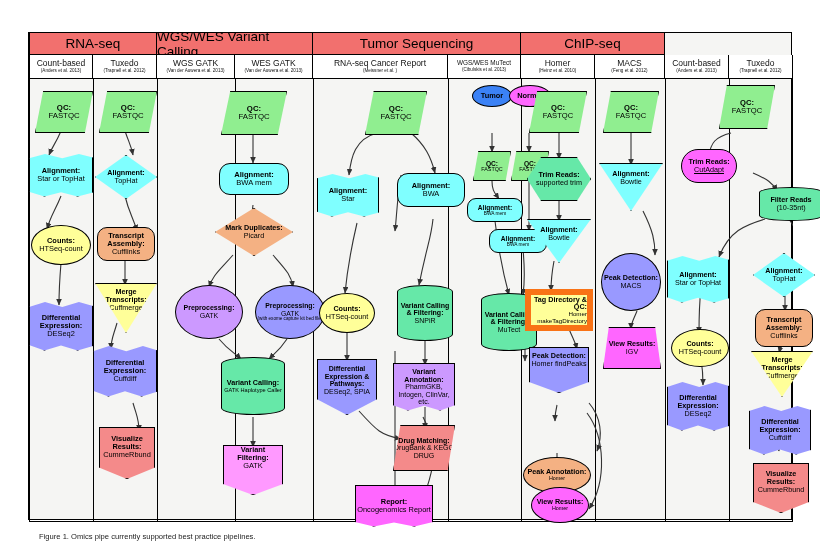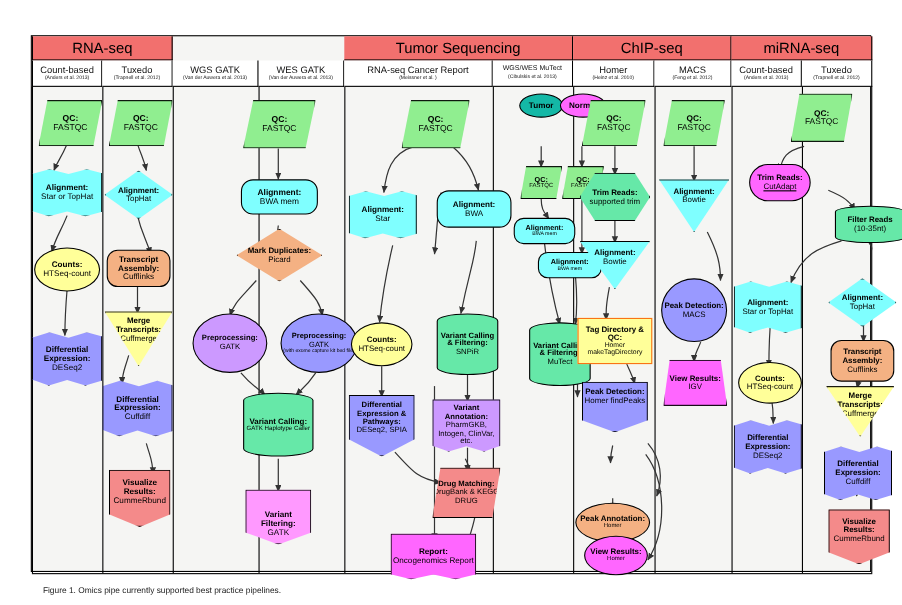--- a/index.html
+++ b/index.html
@@ -63,23 +63,23 @@
   .caption{position:absolute;left:10px;bottom:-22px;font-size:7.6px;color:#222;}
   .credit{position:absolute;left:480px;bottom:-38px;font-size:7.4px;color:#222;}
 </style>
 </head>
 <body>
 
 <div id="figure">
 
   <div class="grouprow">
     <div class="group first" style="left:0px;width:128px">RNA-seq</div>
+    <div class="group" style="left:128px;width:156px">WGS/WES Variant Calling</div>
     <div class="group" style="left:284px;width:208px">Tumor Sequencing</div>
     <div class="group" style="left:492px;width:144px">ChIP-seq</div>
-    <div class="group" style="left:636px;width:128px">miRNA-seq</div>
   </div>
 
   <div class="subrow">
     <div class="sub first" style="left:0px;width:64px">
       <span class="t">Count-based</span>
       <span class="c">(Anders et al. 2013)</span>
     </div>
     <div class="sub" style="left:64px;width:64px">
       <span class="t">Tuxedo</span>
       <span class="c">(Trapnell et al. 2012)</span>
@@ -294,21 +294,21 @@
     <span class="l2" style="font-size:4.6px">(with exome capture kit bed file)</span>
   </div>
   <div class="node" style="left:192px;top:324px;width:64px;height:58px;font-size:7.2px;
               background:#66e8a8;border:1px solid #000;border-radius:50% / 12%;">
     <span class="l1">Variant Calling:</span>
     <span class="l2" style="font-size:5.6px">GATK Haplotype Caller</span>
   </div>
   <div class="node" style="left:194px;top:412px;width:60px;height:50px;font-size:7.4px;
               background:#ff99ff;border:1px solid #000;
               clip-path:polygon(0 0,100% 0,100% 78%,50% 100%,0 78%);
-              justify-content:flex-start;padding-top:18px;">
+              justify-content:flex-start;padding-top:0;">
     <span class="l1">Variant Filtering:</span>
     <span class="l2">GATK</span>
   </div>
 
   <div class="node" style="left:336px;top:58px;width:62px;height:44px;font-size:7.8px;
               background:#90ee90;border:1px solid #000;
               clip-path:polygon(14% 0,100% 0,86% 100%,0% 100%);">
     <span class="l1">QC:</span>
     <span class="l2">FASTQC</span>
   </div>
@@ -353,21 +353,21 @@
     <span class="l2">DrugBank &amp; KEGG DRUG</span>
   </div>
   <div class="node" style="left:326px;top:452px;width:78px;height:42px;font-size:7.4px;
               background:#ff66ff;border:1px solid #000;
               clip-path:polygon(0 0,100% 0,100% 88%,76% 99%,50% 89%,24% 99%,0 88%);text-align:right;">
     <span class="l1">Report:</span>
     <span class="l2">Oncogenomics Report</span>
   </div>
 
   <div class="node" style="left:443px;top:52px;width:40px;height:22px;font-size:7.4px;
-              background:#14b8a6;border:1px solid #000;border-radius:50%;">
+              background:#3b82f6;border:1px solid #000;border-radius:50%;">
     <span class="l1">Tumor</span>
   </div>
   <div class="node" style="left:480px;top:52px;width:42px;height:22px;font-size:7.4px;
               background:#ff66ff;border:1px solid #000;border-radius:50%;">
     <span class="l1">Normal</span>
   </div>
   <div class="node" style="left:444px;top:118px;width:38px;height:30px;font-size:6.6px;
               background:#90ee90;border:1px solid #000;
               clip-path:polygon(14% 0,100% 0,86% 100%,0% 100%);">
     <span class="l1">QC:</span>
@@ -408,21 +408,21 @@
     <span class="l2">supported trim</span>
   </div>
   <div class="node" style="left:498px;top:186px;width:64px;height:44px;font-size:7.2px;
               background:#7fffff;border:1px solid #000;
               clip-path:polygon(0 0,100% 0,50% 100%);
               justify-content:flex-start;padding-top:6px;">
     <span class="l1">Alignment:</span>
     <span class="l2">Bowtie</span>
   </div>
   <div class="node" style="left:496px;top:256px;width:68px;height:42px;font-size:7.2px;
-              background:#ffff99;border:1px solid #f97316;">
+              background:#ffff99;border:6px solid #f97316;text-align:right;">
     <span class="l1">Tag Directory &amp; QC:</span>
     <span class="l2" style="font-size:6.2px">Homer makeTagDirectory</span>
   </div>
   <div class="node" style="left:500px;top:314px;width:60px;height:46px;font-size:7.2px;
               background:#9999ff;border:1px solid #000;
               clip-path:polygon(0 0,100% 0,100% 76%,50% 100%,0 76%);
               justify-content:flex-start;padding-top:4px;">
     <span class="l1">Peak Detection:</span>
     <span class="l2">Homer findPeaks</span>
   </div>

